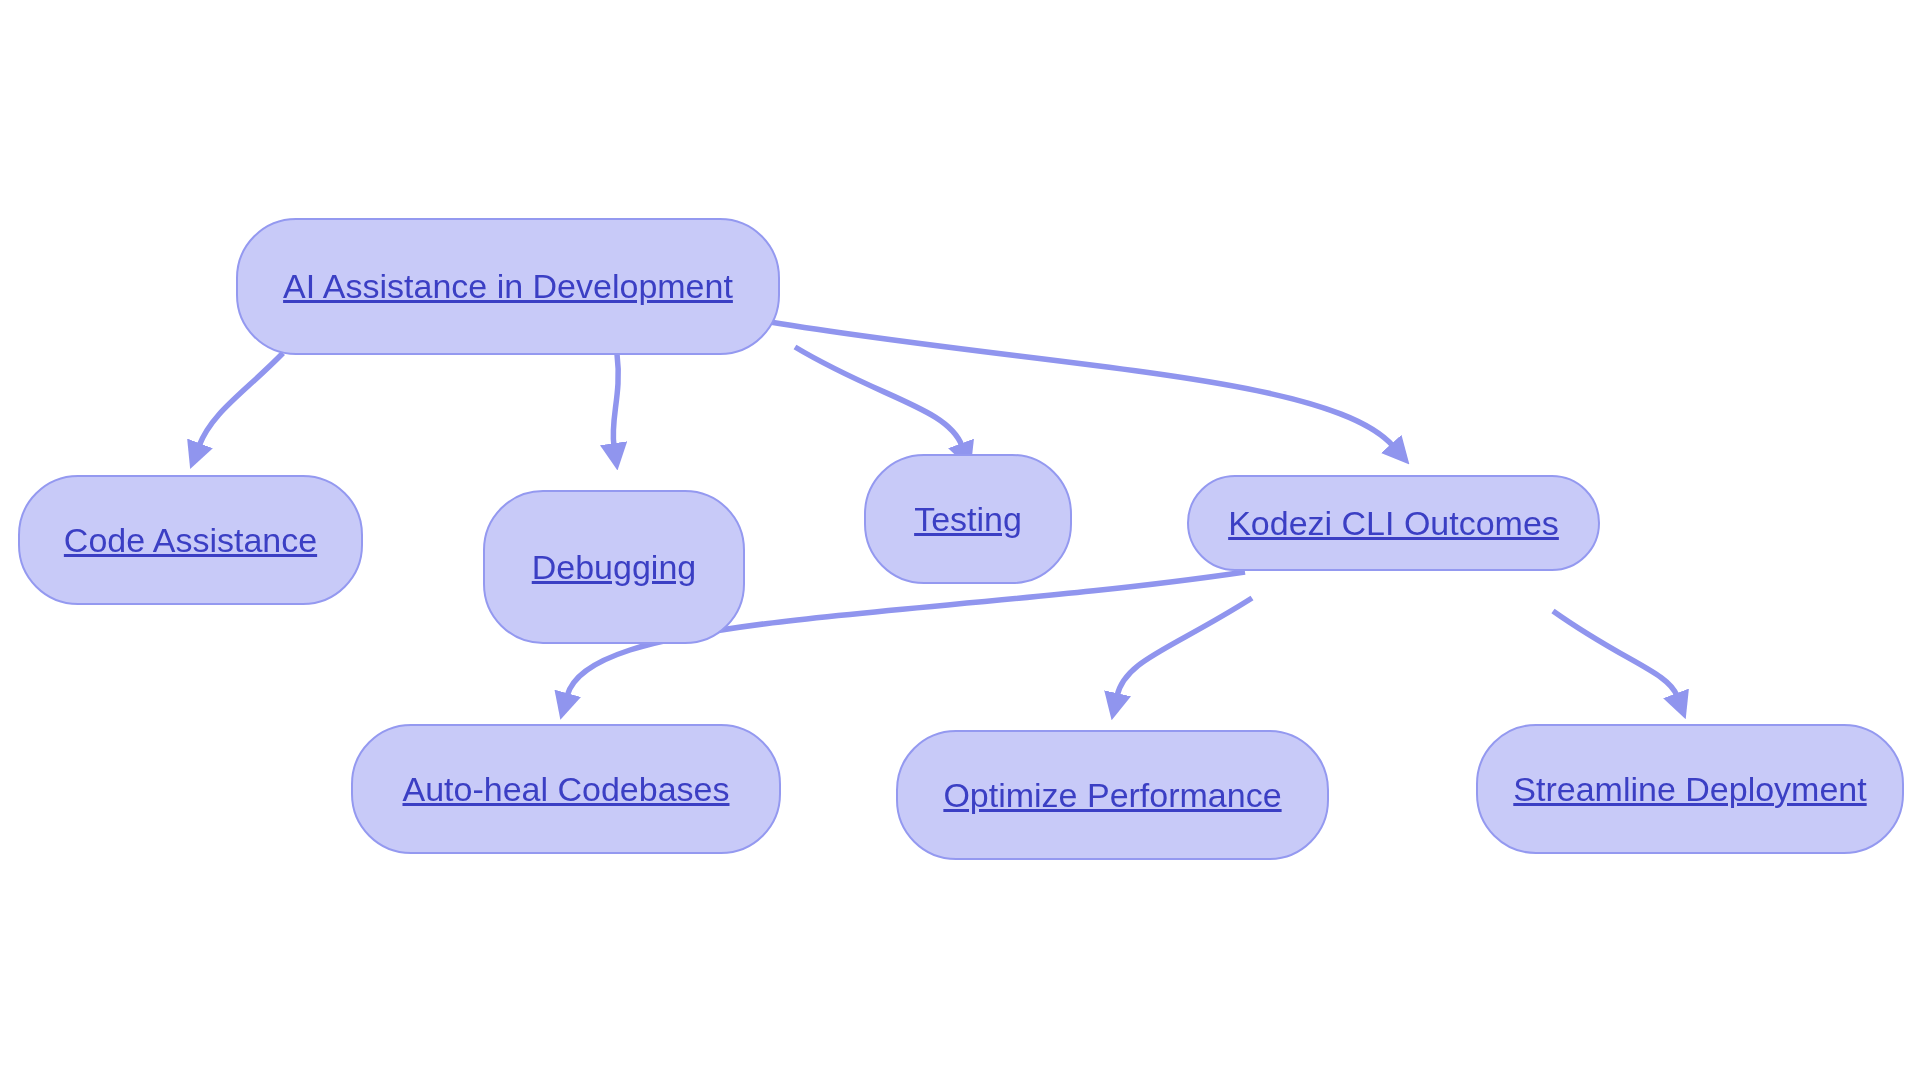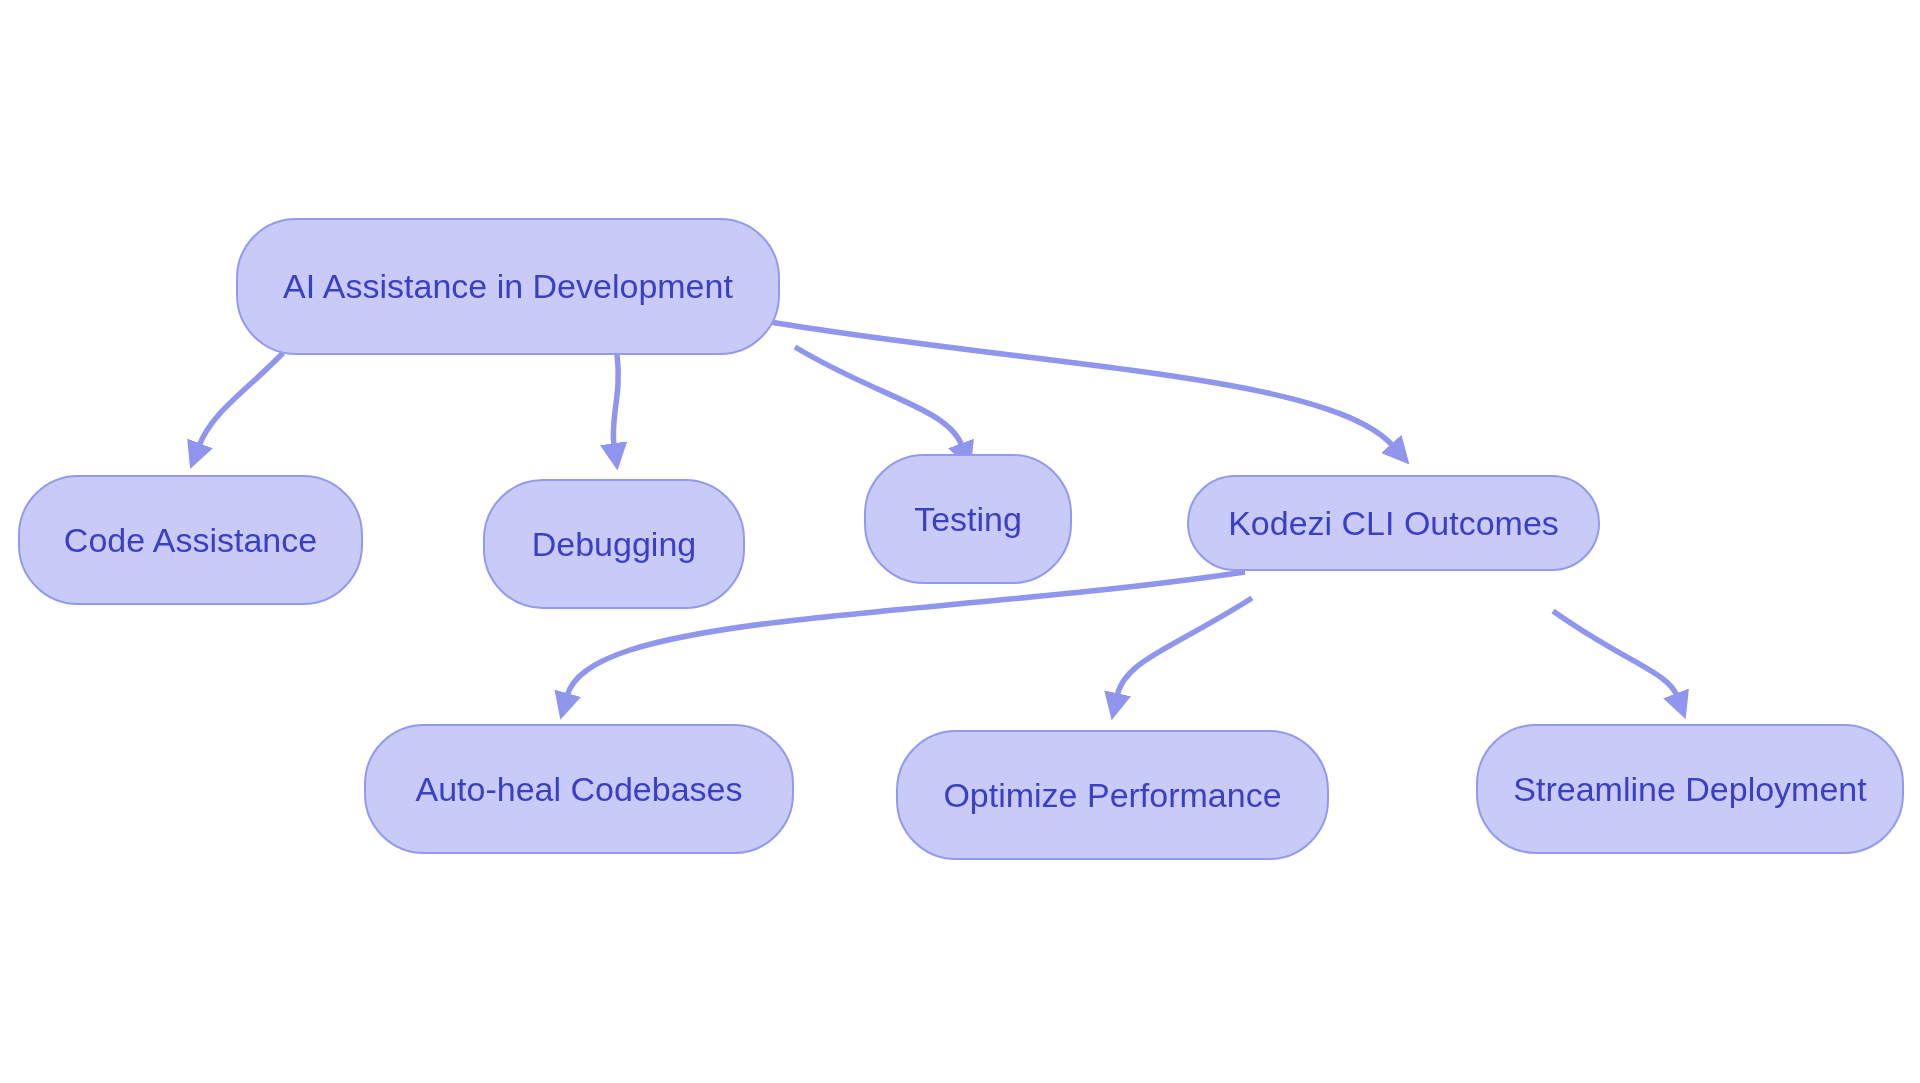--- a/index.html
+++ b/index.html
@@ -30,27 +30,28 @@
     justify-content: center;
     background: #c8caf8;
     border: 2px solid #9499f0;
     border-radius: 60px;
     color: #3b3fc4;
     font-size: 34px;
     line-height: 1.2;
     text-align: center;
     box-sizing: border-box;
     white-space: nowrap;
+    text-decoration: underline;
   }
   .node-ai         { left: 236px;  top: 218px; width: 544px; height: 137px; }
   .node-code       { left: 18px;   top: 475px; width: 345px; height: 130px; }
-  .node-debug      { left: 483px;  top: 479px; width: 262px; height: 130px; }
+  .node-debug      { left: 483px;  top: 490px; width: 262px; height: 154px; }
   .node-testing    { left: 864px;  top: 454px; width: 208px; height: 130px; }
   .node-kodezi     { left: 1187px; top: 475px; width: 413px; height: 96px; }
-  .node-autoheal   { left: 364px;  top: 724px; width: 430px; height: 130px; }
+  .node-autoheal   { left: 351px;  top: 724px; width: 430px; height: 130px; }
   .node-optimize   { left: 896px;  top: 724px; width: 433px; height: 130px; margin-top: 6px; }
   .node-streamline { left: 1476px; top: 724px; width: 428px; height: 130px; }
   .edge {
     fill: none;
     stroke: #9095ee;
     stroke-width: 5.5;
   }
 </style>
 </head>
 <body>

